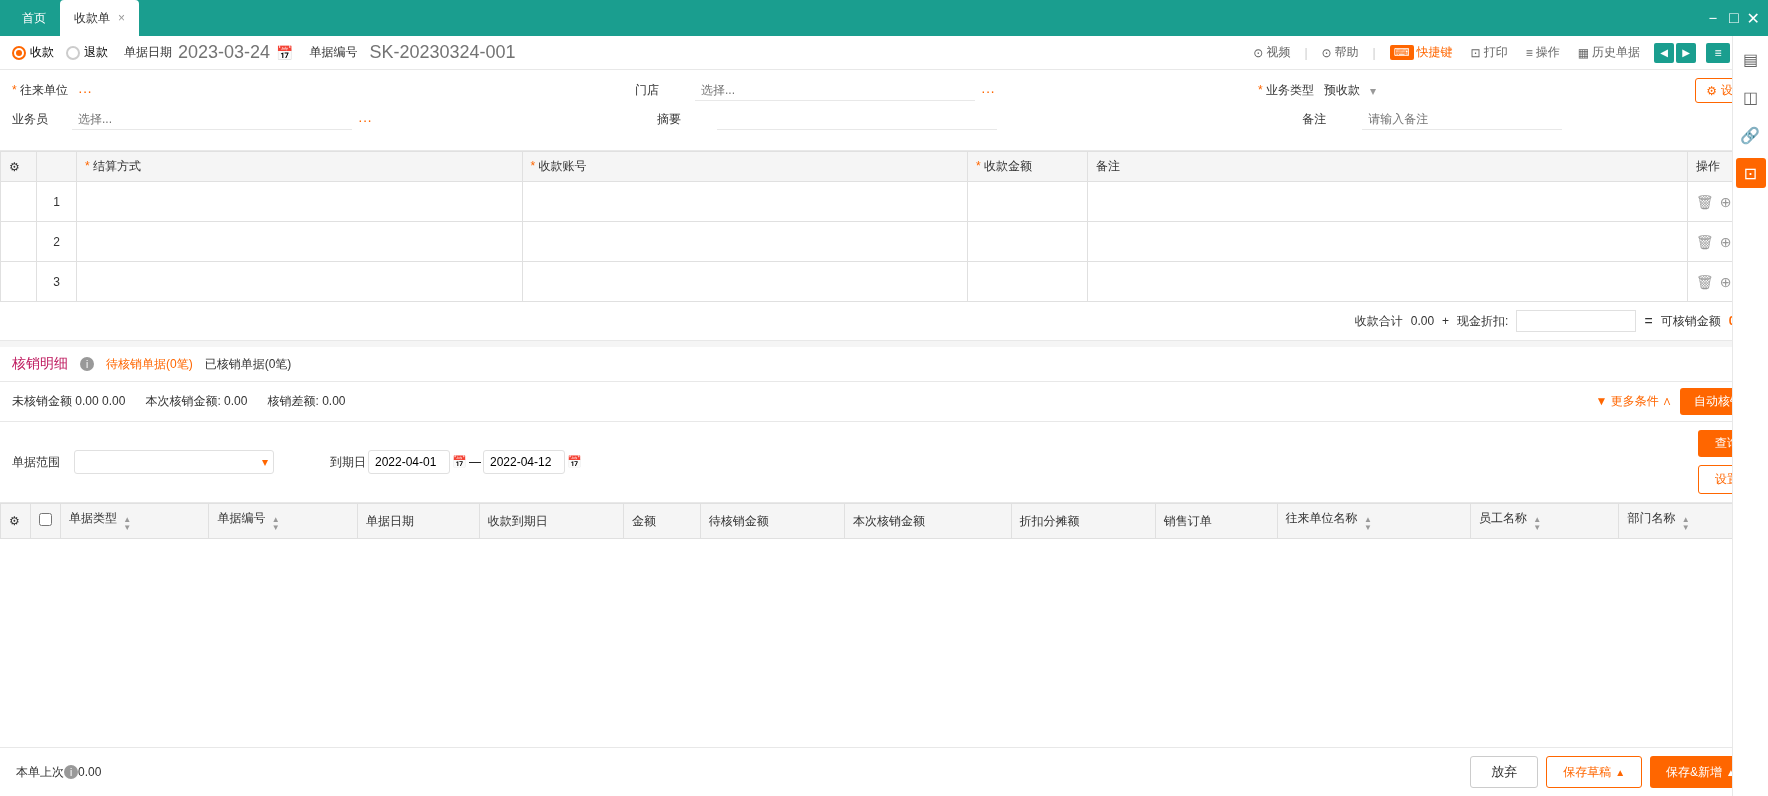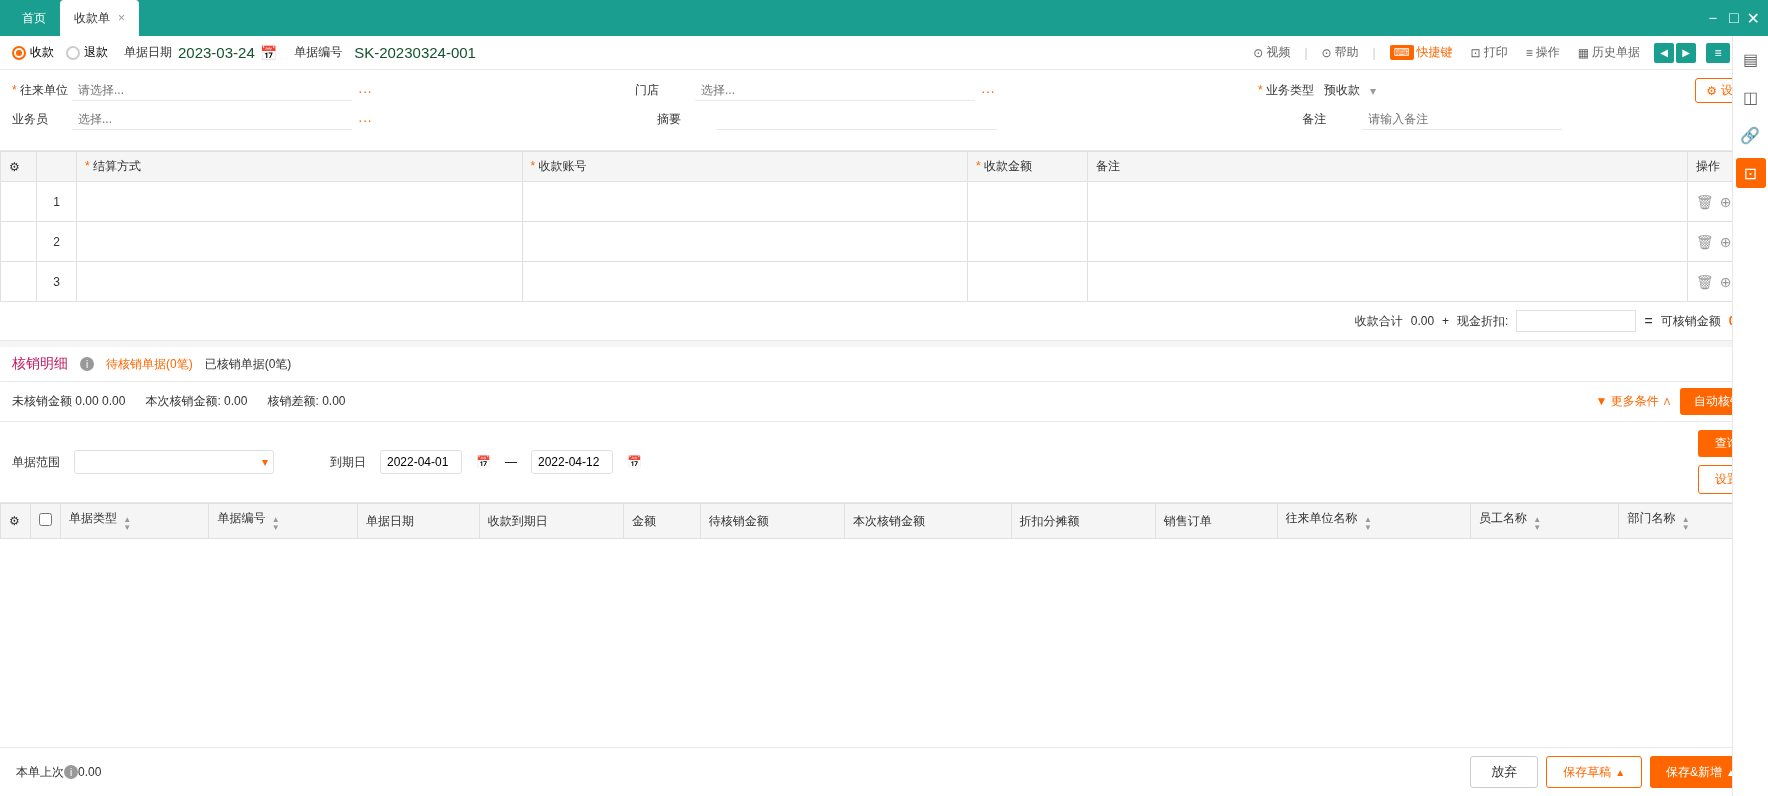--- a/index.html
+++ b/index.html
@@ -70,21 +70,21 @@
       width: 14px; height: 14px; border-radius: 50%;
       border: 2px solid #ccc;
       background: #fff;
       display: flex; align-items: center; justify-content: center;
     }
     .radio-dot.active { border-color: #f60; }
     .radio-dot.active::after {
       content: ''; width: 6px; height: 6px; border-radius: 50%; background: #f60;
     }
     .date-field { display: flex; align-items: center; gap: 6px; color: #333; }
-    .date-value { color: #14532d; font-size: 15px; }
+    .date-value { color: #737373; font-size: 18px; }
     .calendar-icon { color: #f60; cursor: pointer; font-size: 14px; }
     .toolbar-right { margin-left: auto; display: flex; align-items: center; gap: 10px; }
     .toolbar-btn {
       display: flex; align-items: center; gap: 3px;
       color: #666; cursor: pointer; font-size: 12px; padding: 2px 4px;
     }
     .toolbar-btn.active { color: #f60; }
     .nav-arrows { display: flex; gap: 2px; }
     .nav-arrow { width: 20px; height: 20px; display: flex; align-items: center; justify-content: center; background: #1a9e8f; color: #fff; cursor: pointer; border-radius: 2px; font-size: 10px; }
     .view-icons { display: flex; gap: 2px; }
@@ -181,21 +181,21 @@
       background: #f60; color: #fff; border: none;
       padding: 5px 14px; border-radius: 3px; cursor: pointer; font-size: 12px;
     }
 
     .filter-row {
       display: flex; align-items: center; gap: 16px;
       padding: 8px 12px; background: #fff; border-bottom: 1px solid #e8e8e8;
     }
     .filter-group { display: flex; align-items: center; gap: 14px; }
     .filter-label { color: #333; }
-    .date-range { display: flex; align-items: center; gap: 14px; }
+    .date-range { display: flex; align-items: center; gap: 2px; }
     .date-input {
       border: 1px solid #e0e0e0; padding: 4px 6px; border-radius: 3px;
       font-size: 12px; width: 82px; outline: none;
     }
     .filter-right { margin-left: auto; display: flex; gap: 8px; flex-direction: column; }
     .query-btn {
       background: #f60; color: #fff; border: none;
       padding: 5px 16px; border-radius: 3px; cursor: pointer; font-size: 12px;
     }
     .set-btn {
@@ -346,21 +346,20 @@
         <div class="view-icon" style="background:#e8731a">⊞</div>
       </div>
     </div>
   </div>
 
   <div class="form-section">
     <div class="form-row">
 
       <div class="field-group" style="flex:2">
         <span class="field-label required">往来单位</span>
-        <input class="field-input" type="text" style="max-width: 280px;" placeholder="请选择...">
         <span class="field-more">···</span>
       </div>
 
       <div class="field-group" style="flex:2;margin-left:40px">
         <span class="field-label">门店</span>
         <input class="field-input" type="text" style="max-width: 280px;" placeholder="选择...">
         <span class="field-more">···</span>
       </div>
 
       <div class="field-group" style="flex:1.5;margin-left:40px">

